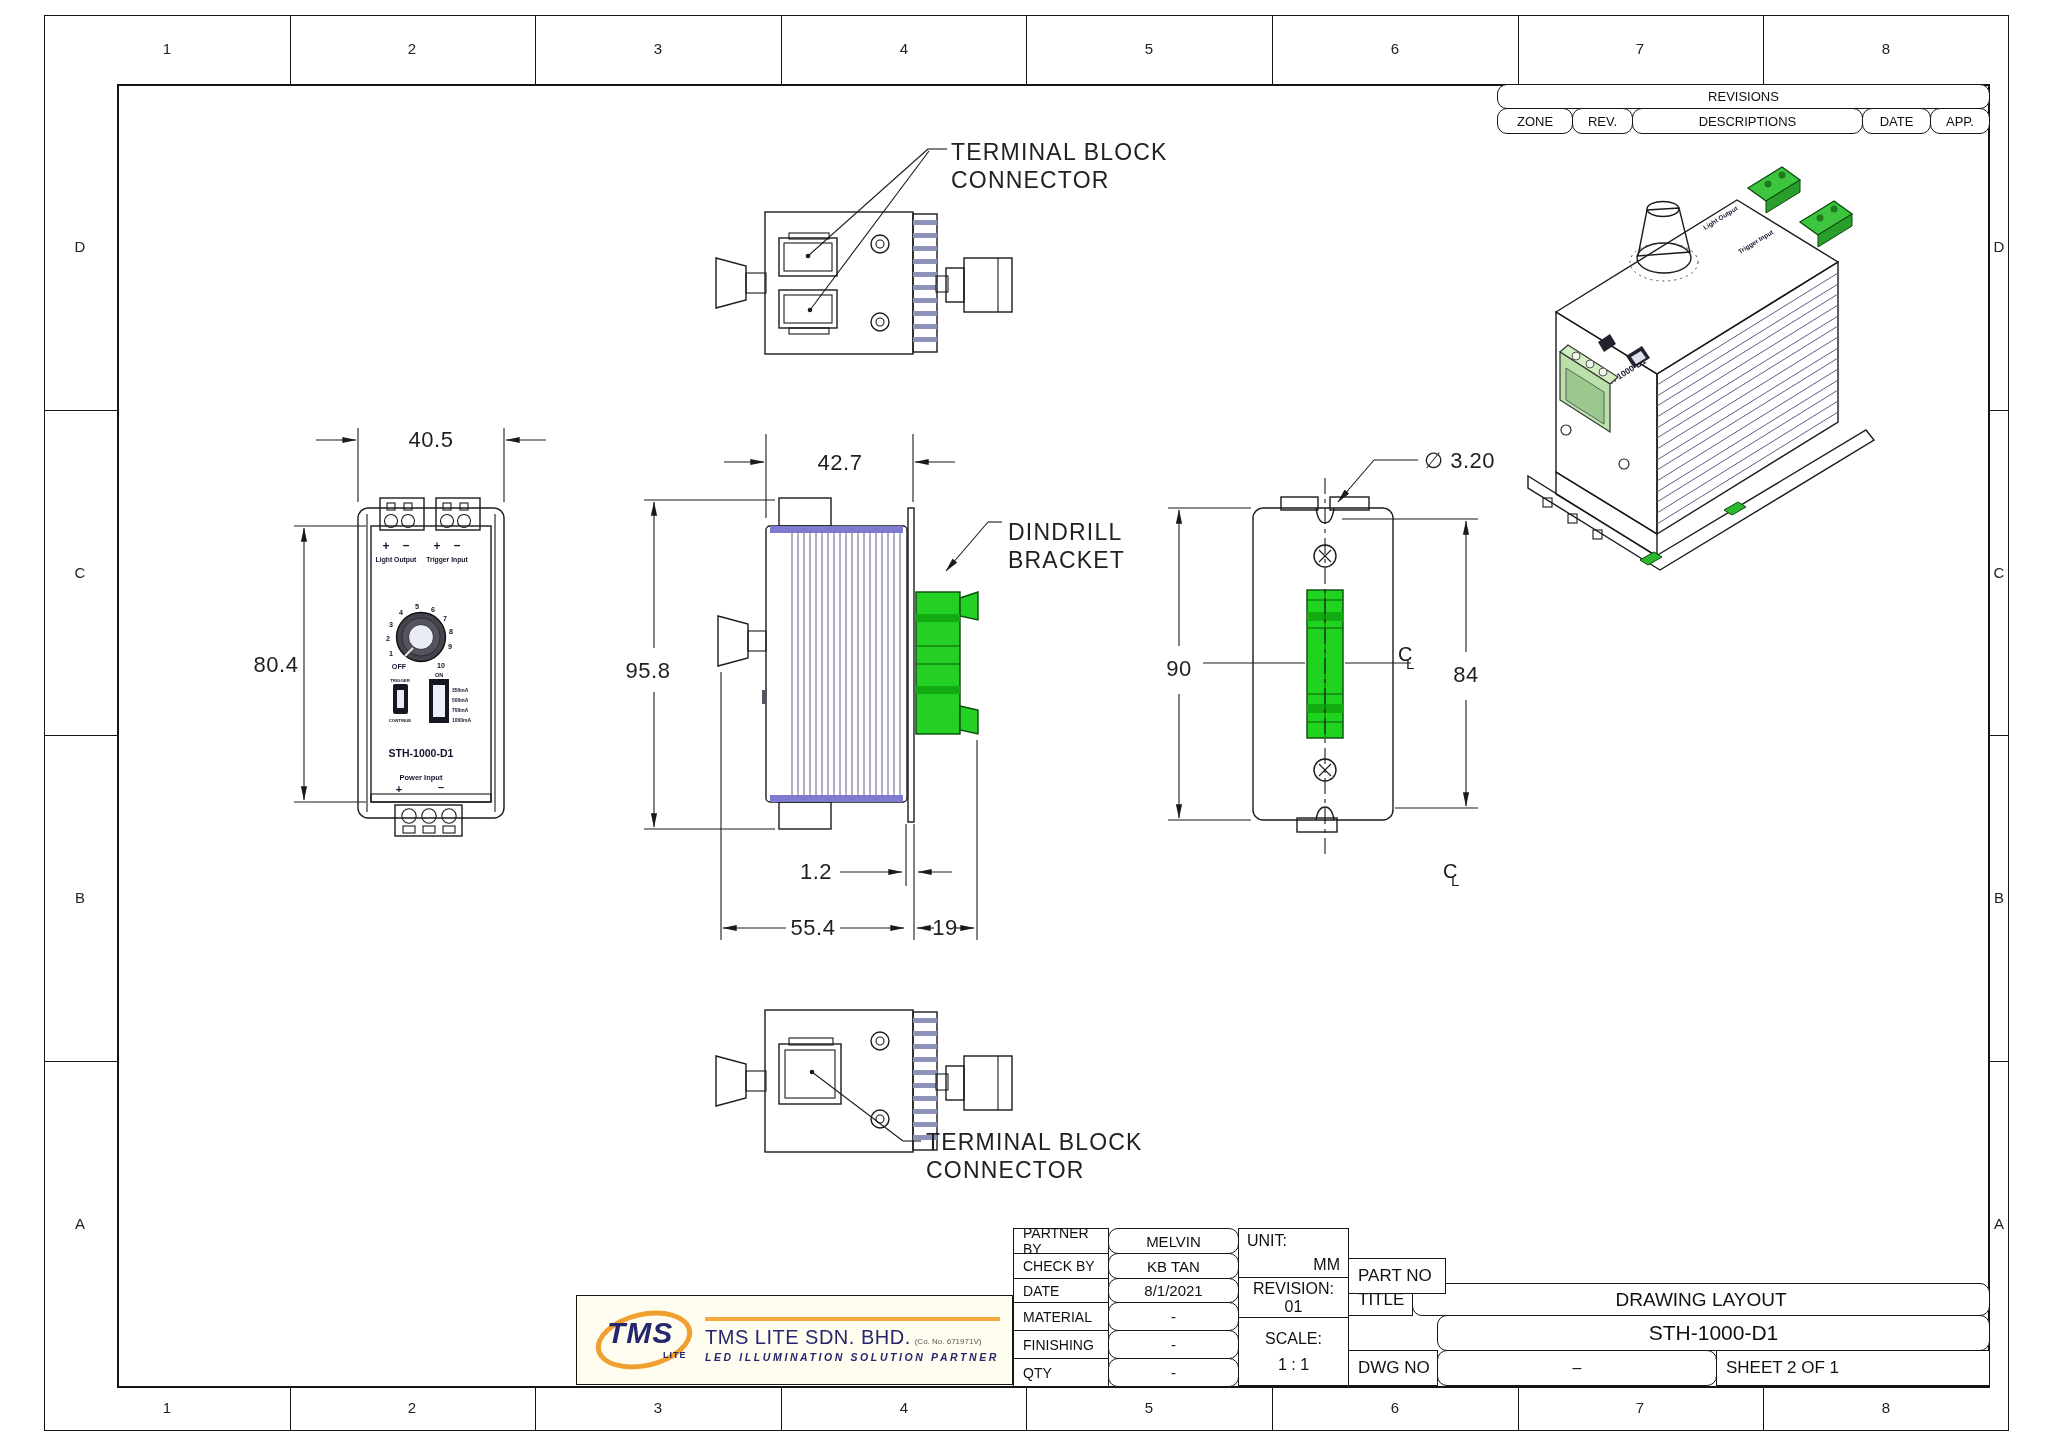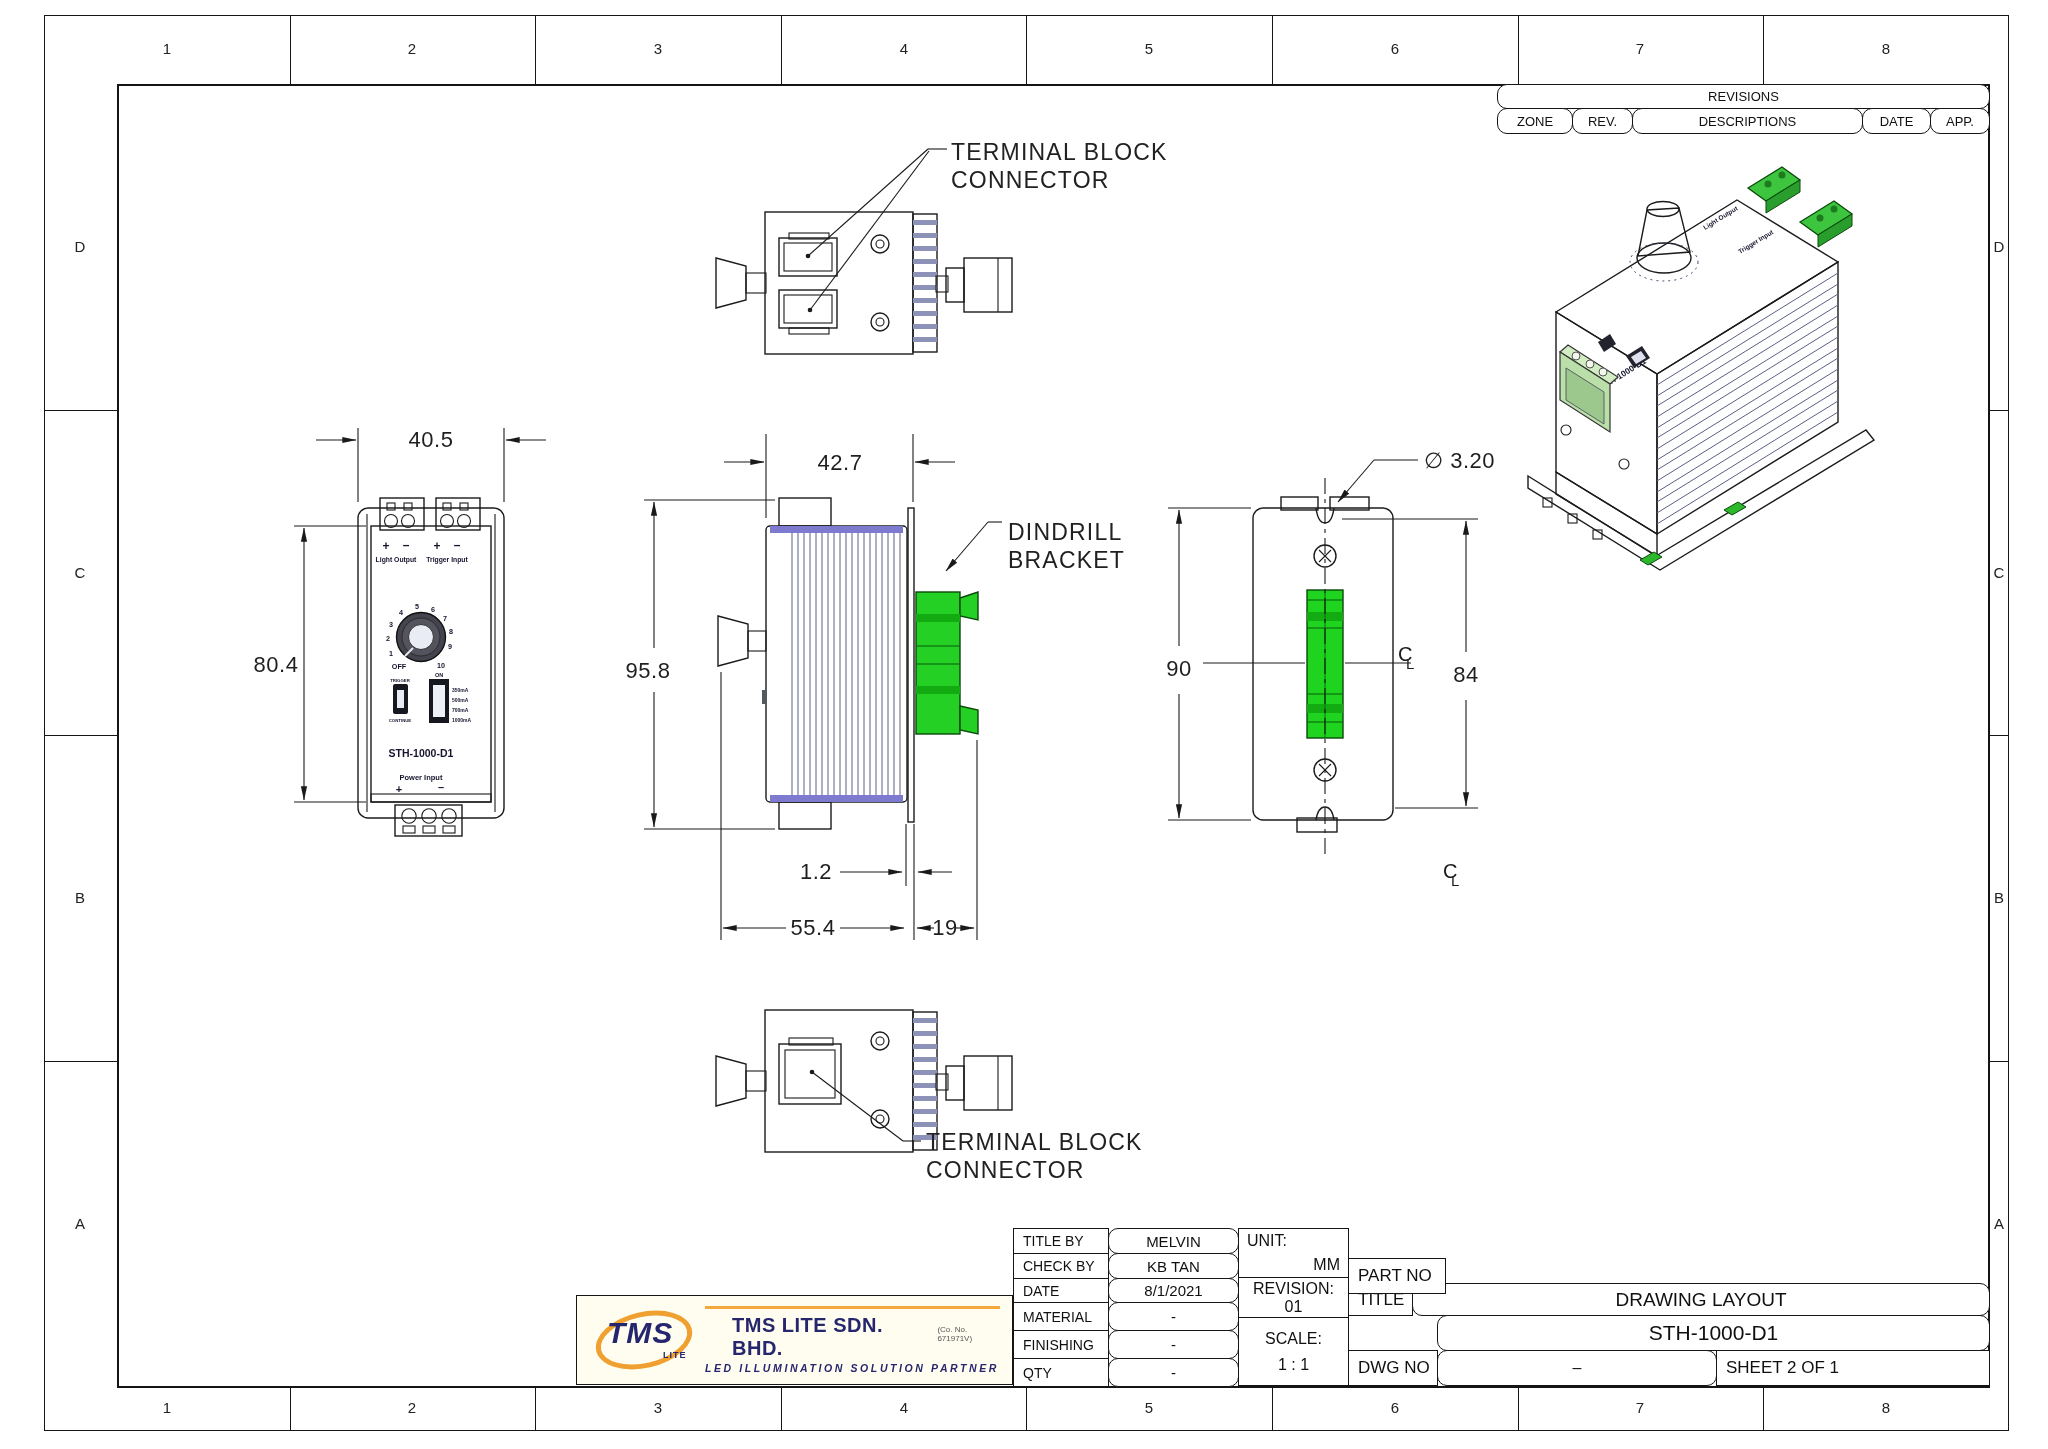--- a/index.html
+++ b/index.html
@@ -24,21 +24,21 @@
              background:#fffdf0;display:flex;align-items:center;}
   .tms-logo{position:relative;width:128px;height:84px;flex:0 0 auto;}
   .tms-ellipse{position:absolute;left:18px;top:14px;width:88px;height:46px;
                border:5px solid #f0a030;border-radius:50%;transform:rotate(-13deg);}
   .tms-word{position:absolute;left:30px;top:18px;font-size:30px;font-weight:bold;
             font-style:italic;color:#26266e;letter-spacing:1px;}
   .tms-lite{position:absolute;left:86px;top:52px;font-size:9px;font-weight:bold;color:#26266e;letter-spacing:1px;}
   .tms-right{flex:1;padding-right:10px;}
   .tms-rule{height:3.5px;background:#f5a93c;margin:0 2px 5px 0;}
   .tms-name-row{display:flex;align-items:baseline;gap:4px;}
-  .tms-name{font-size:20px;font-weight:bold;color:#26266e;letter-spacing:0.5px;margin-left:27px;}
+  .tms-name{font-size:20px;font-weight:normal;color:#26266e;letter-spacing:0.5px;}
   .tms-reg{font-size:8px;color:#555;}
   .tms-tag{font-size:10.5px;font-weight:bold;font-style:italic;color:#26266e;letter-spacing:2.6px;margin-top:2px;}
   
   svg{position:absolute;left:0;top:0;}
   svg text{font-family:"Liberation Sans","DejaVu Sans",sans-serif;fill:#1a1a1a;}
   .dimtxt{font-size:22px;letter-spacing:0.5px;fill:#1f1f1f;}
   .annotxt{font-size:23px;letter-spacing:1.2px;fill:#212121;}
   .facetxt{fill:#14142e;font-weight:bold;}
   .oln{stroke:#1b1b1b;stroke-width:1.4;fill:none;}
   .dln{stroke:#1b1b1b;stroke-width:1.1;fill:none;}
@@ -100,21 +100,21 @@
   <div class="abs zone-let" style="left:1979px;top:889px">B</div>
   <div class="abs zone-let" style="left:1979px;top:1215px">A</div>
 
   <div class="cell c f13" style="left:1497px;top:84px;width:493px;height:25px">REVISIONS</div>
   <div class="cell c f13" style="left:1497px;top:108px;width:76px;height:26px">ZONE</div>
   <div class="cell c f13" style="left:1572px;top:108px;width:61px;height:26px">REV.</div>
   <div class="cell c f13" style="left:1632px;top:108px;width:231px;height:26px">DESCRIPTIONS</div>
   <div class="cell c f13" style="left:1862px;top:108px;width:69px;height:26px">DATE</div>
   <div class="cell c f13" style="left:1930px;top:108px;width:60px;height:26px">APP.</div>
 
-  <div class="cell l f14" style="left:1013px;top:1228px;width:96px;height:26px">TITLE BY</div>
+  <div class="cell l f14" style="left:1013px;top:1228px;width:96px;height:26px">PARTNER BY</div>
   <div class="cell c f15" style="left:1108px;top:1228px;width:131px;height:26px">MELVIN</div>
   <div class="cell l f14" style="left:1013px;top:1253px;width:96px;height:26px">CHECK BY</div>
   <div class="cell c f15" style="left:1108px;top:1253px;width:131px;height:26px">KB TAN</div>
   <div class="cell l f14" style="left:1013px;top:1278px;width:96px;height:25px">DATE</div>
   <div class="cell c f15" style="left:1108px;top:1278px;width:131px;height:25px">8/1/2021</div>
   <div class="cell l f14" style="left:1013px;top:1302px;width:96px;height:29px">MATERIAL</div>
   <div class="cell c f15" style="left:1108px;top:1302px;width:131px;height:29px">-</div>
   <div class="cell l f14" style="left:1013px;top:1330px;width:96px;height:29px">FINISHING</div>
   <div class="cell c f15" style="left:1108px;top:1330px;width:131px;height:29px">-</div>
   <div class="cell l f14" style="left:1013px;top:1358px;width:96px;height:29px">QTY</div>

